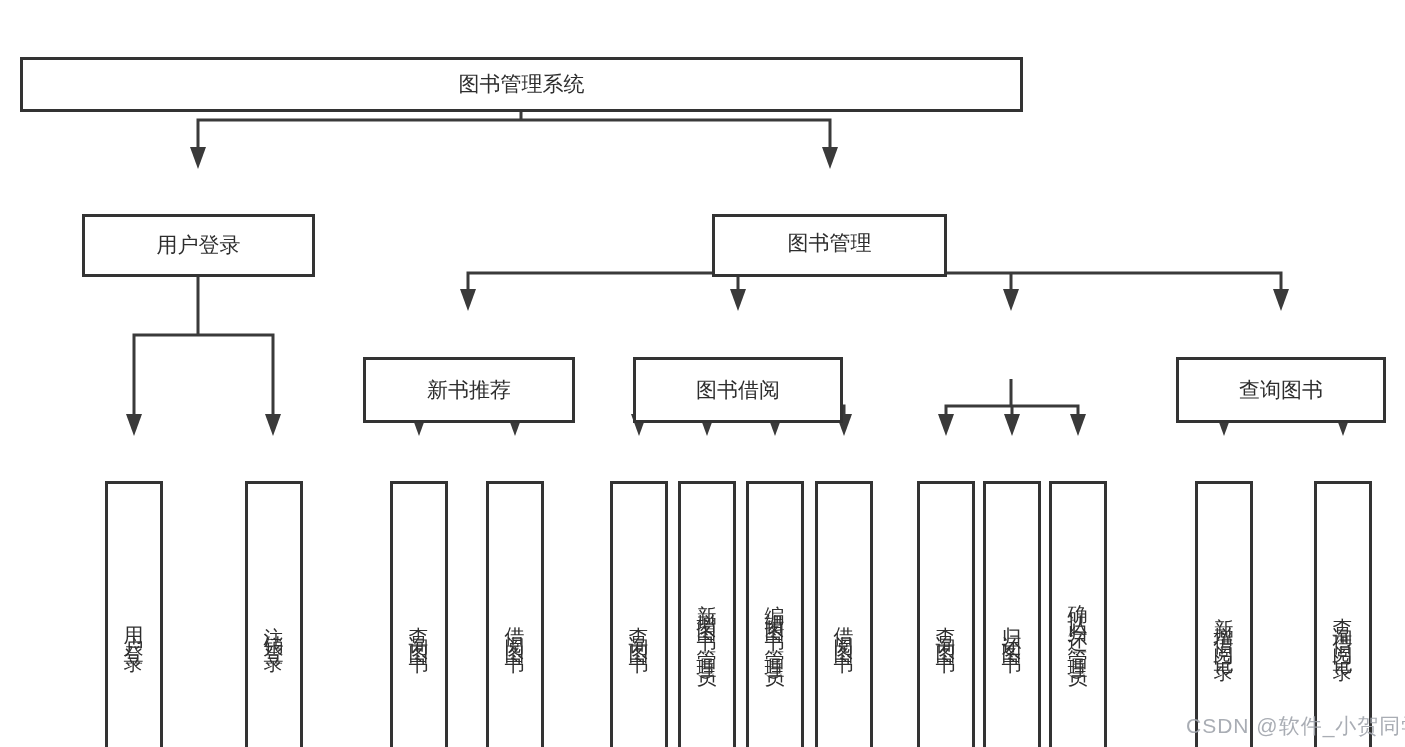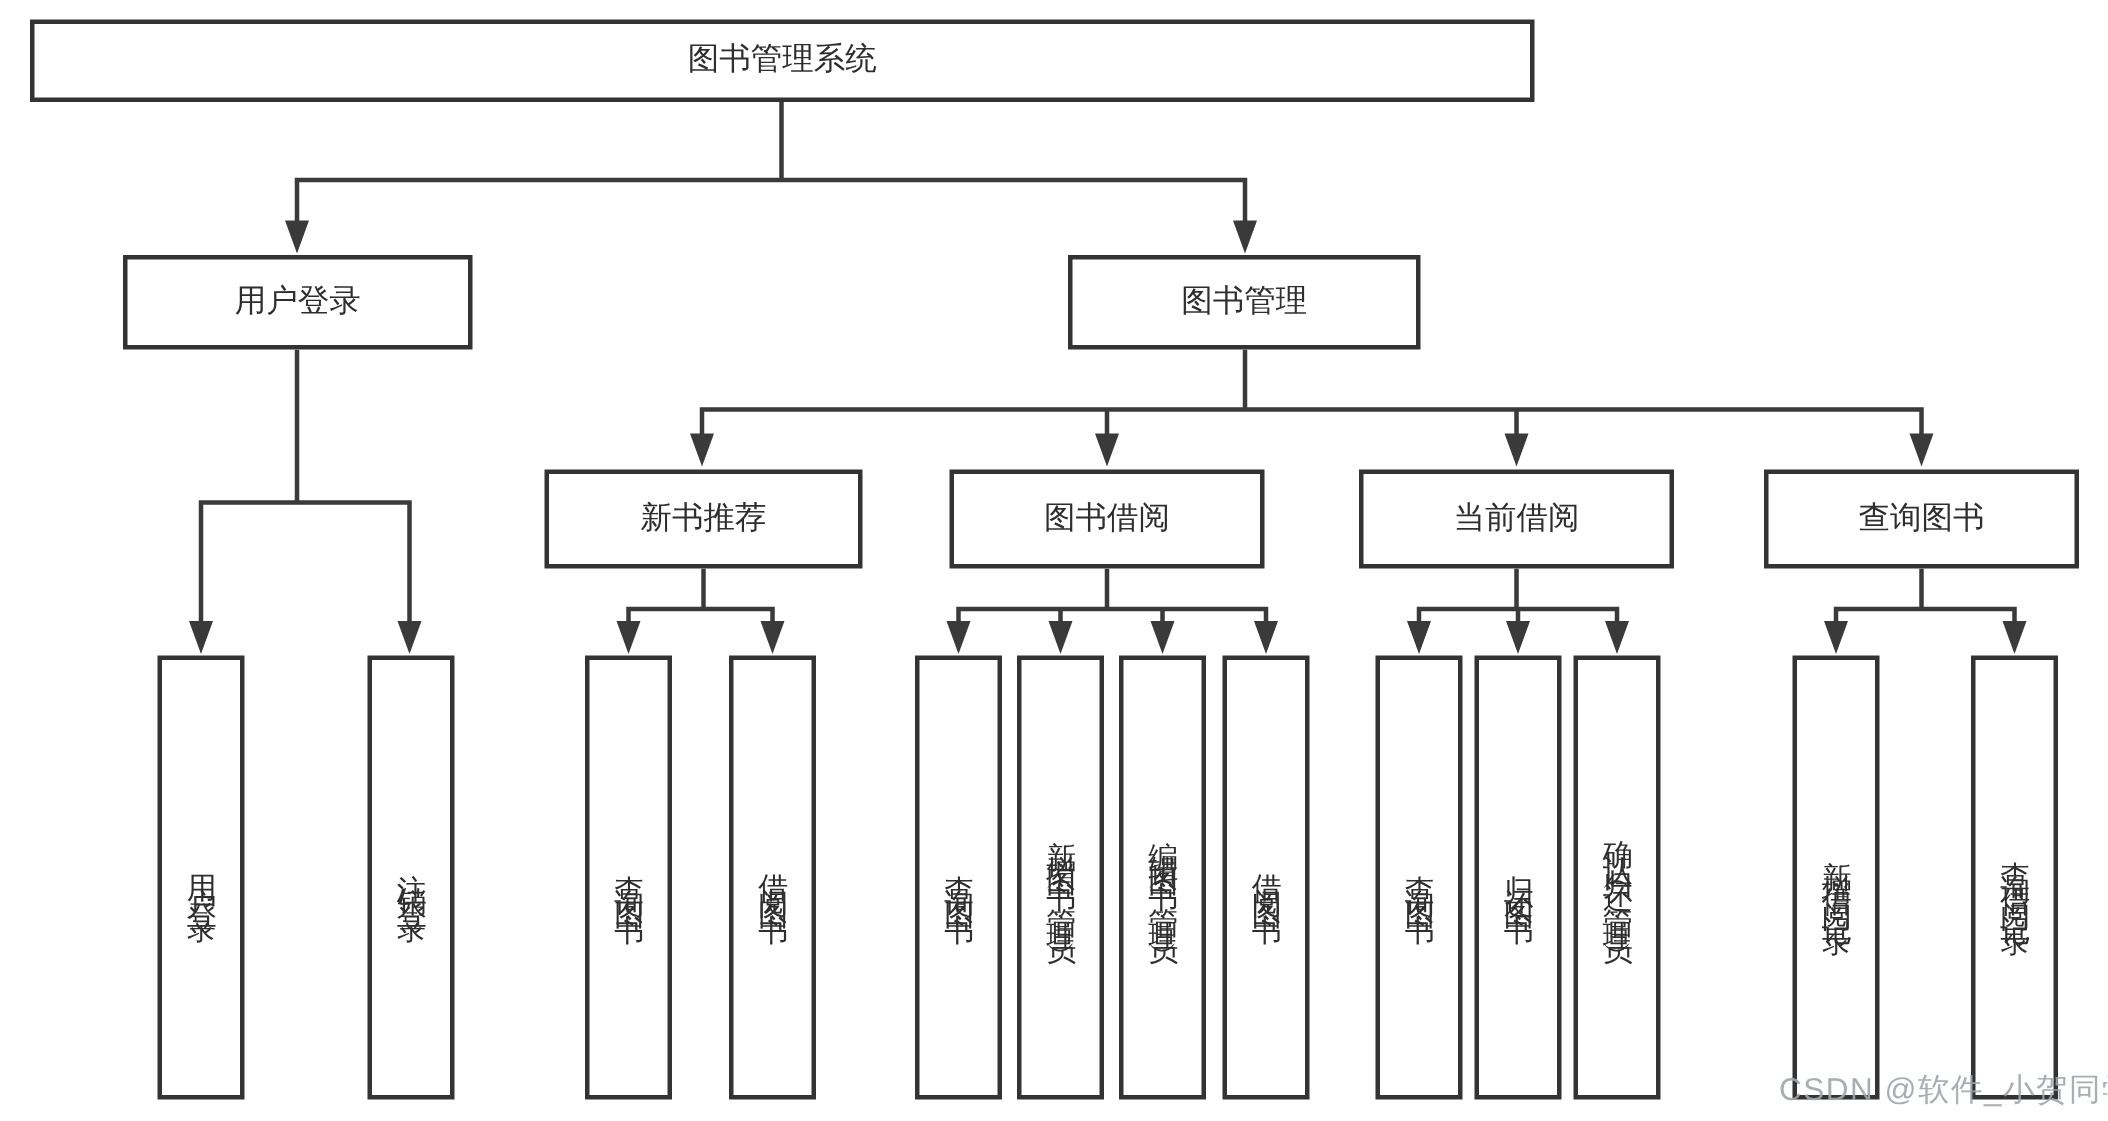--- a/index.html
+++ b/index.html
@@ -27,31 +27,32 @@
     position: absolute;
     box-sizing: border-box;
     background: #ffffff;
     border: 3px solid #333333;
     color: #2e2e2e;
     display: flex;
     align-items: center;
     justify-content: center;
     text-align: center;
     line-height: 1.15;
+    margin-top: 44px;
   }
   .node.root {
     left: 20px;  top: 13px;  width: 1003px; height: 55px;
     font-size: 21px;
   }
   .node.lvl1 {
     top: 170px; height: 63px;
     font-size: 21px;
   }
   .node.lvl1.b0 { left: 82px;  width: 233px; }
-  .node.lvl1.b1 { left: 712px; width: 235px; }
+  .node.lvl1.b1 { left: 712px; width: 235px; font-family: Liberation Mono, monospace; }
   .node.lvl2 {
     top: 313px; height: 66px;
     font-size: 21px;
   }
   .node.lvl2.c0 { left: 363px;  width: 212px; }
   .node.lvl2.c1 { left: 633px;  width: 210px; }
   .node.lvl2.c2 { left: 906px;  width: 210px; }
   .node.lvl2.c3 { left: 1176px; width: 210px; }
   .node.leaf {
     top: 437px; height: 296px; width: 58px;
@@ -135,21 +136,20 @@
     </g>
   </svg>
 
   <div class="node root">图书管理系统</div>
 
   <div class="node lvl1 b0">用户登录</div>
   <div class="node lvl1 b1">图书管理</div>
 
   <div class="node lvl2 c1">图书借阅</div>
   <div class="node lvl2 c0">新书推荐</div>
-  <div class="node lvl2 c2">当前借阅</div>
   <div class="node lvl2 c3">查询图书</div>
 
   <div class="node leaf p0">用户登录</div>
   <div class="node leaf p1">注销登录</div>
 
   <div class="node leaf p2">查询图书</div>
   <div class="node leaf p3">借阅图书</div>
 
   <div class="node leaf p4">查询图书</div>
   <div class="node leaf p5">新增图书（管理员）</div>

